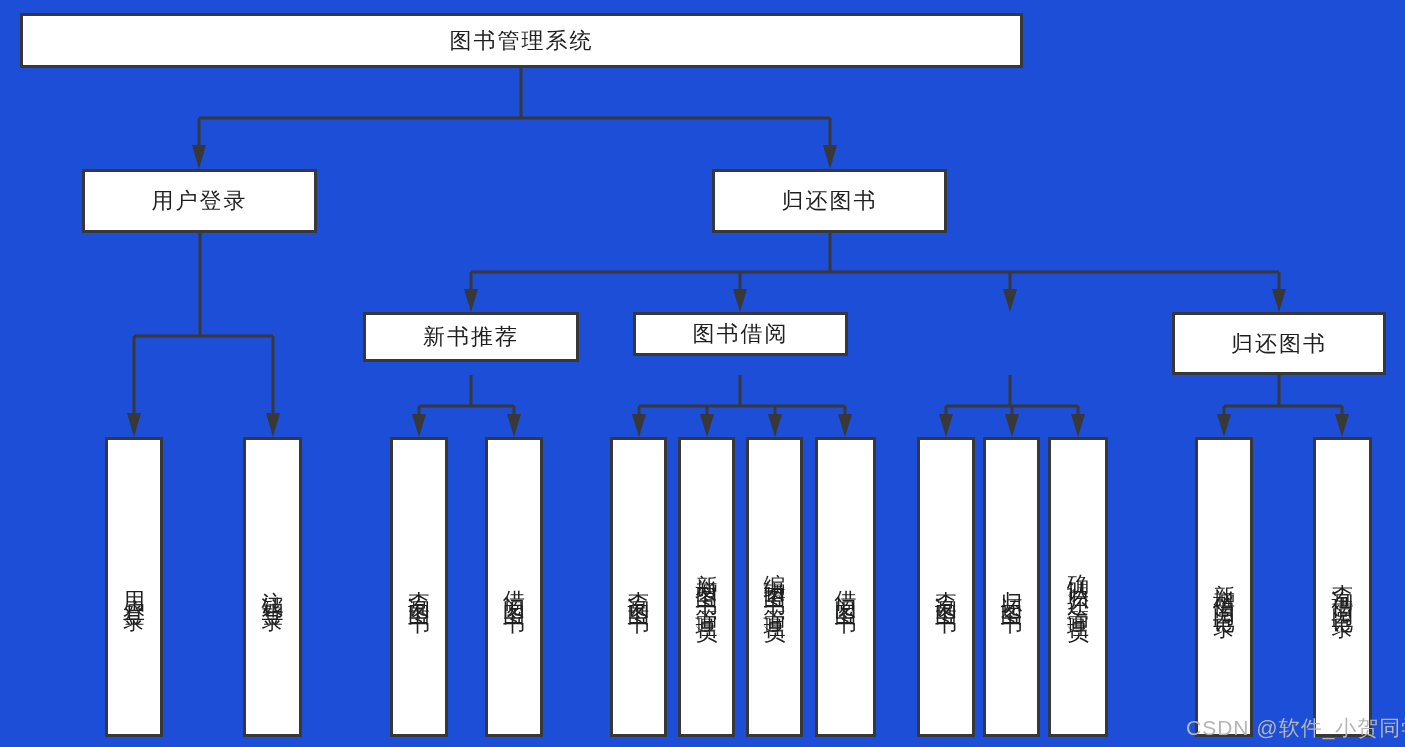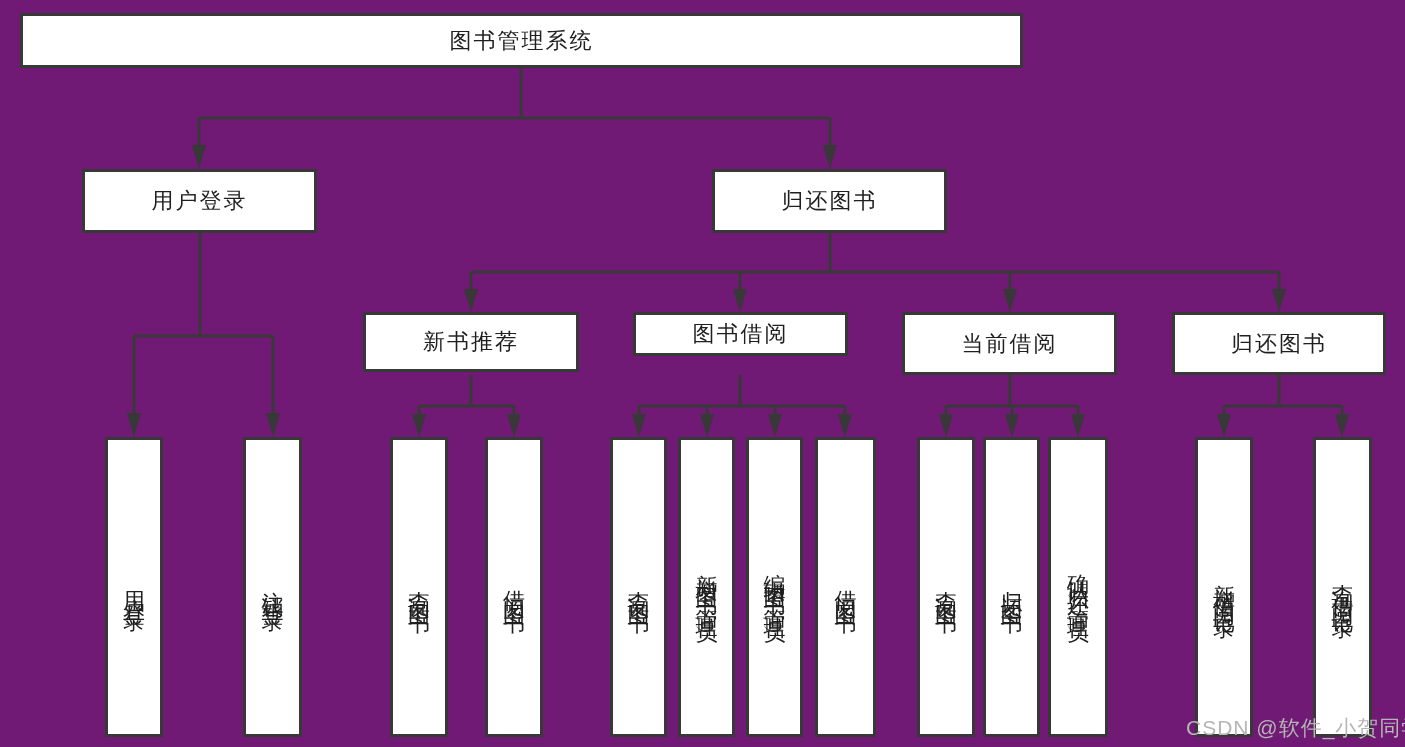--- a/index.html
+++ b/index.html
@@ -1,19 +1,19 @@
 <!DOCTYPE html>
 <html><head>
 <meta charset="utf-8">
 <style>
   html,body{margin:0;padding:0;background:#ffffff;}
   .canvas{
     position:relative;
     width:1405px;height:747px;
-    background:#701a75;
+    background:#1d4ed8;
     font-family:"Liberation Sans","DejaVu Sans",sans-serif;
     overflow:hidden;
   }
   .node{
     position:absolute;
     box-sizing:border-box;
     border:3px solid #383838;
     background:#ffffff;
     display:flex;
     align-items:center;
@@ -93,23 +93,22 @@
       <polygon points="1217,414 1231,414 1224,437"></polygon>
       <polygon points="1335,414 1349,414 1342,437"></polygon>
     </g>
   </svg>
 
   <div class="node" style="left:20px;top:13px;width:1003px;height:55px;">图书管理系统</div>
 
   <div class="node" style="left:82px;top:169px;width:235px;height:64px;">用户登录</div>
   <div class="node" style="left:712px;top:169px;width:235px;height:64px;">归还图书</div>
 
-  <div class="node" style="left:363px;top:312px;width:216px;height:60px;">新书推荐</div>
+  <div class="node" style="left:363px;top:312px;width:216px;height:50px;">新书推荐</div>
   <div class="node" style="left:633px;top:312px;width:215px;height:44px;">图书借阅</div>
-  <div class="node" style="left:902px;top:312px;width:215px;height:63px;">当前借阅</div>
   <div class="node" style="left:1172px;top:312px;width:214px;height:63px;">归还图书</div>
 
   <div class="node vnode" style="left:105px;top:437px;width:58px;height:300px;">用户登录</div>
   <div class="node vnode" style="left:243px;top:437px;width:59px;height:300px;">注销登录</div>
 
   <div class="node vnode" style="left:390px;top:437px;width:58px;height:300px;">查询图书</div>
   <div class="node vnode" style="left:485px;top:437px;width:58px;height:300px;">借阅图书</div>
 
   <div class="node vnode" style="left:610px;top:437px;width:57px;height:300px;">查询图书</div>
   <div class="node vnode" style="left:678px;top:437px;width:57px;height:300px;">新增图书（管理员）</div>

